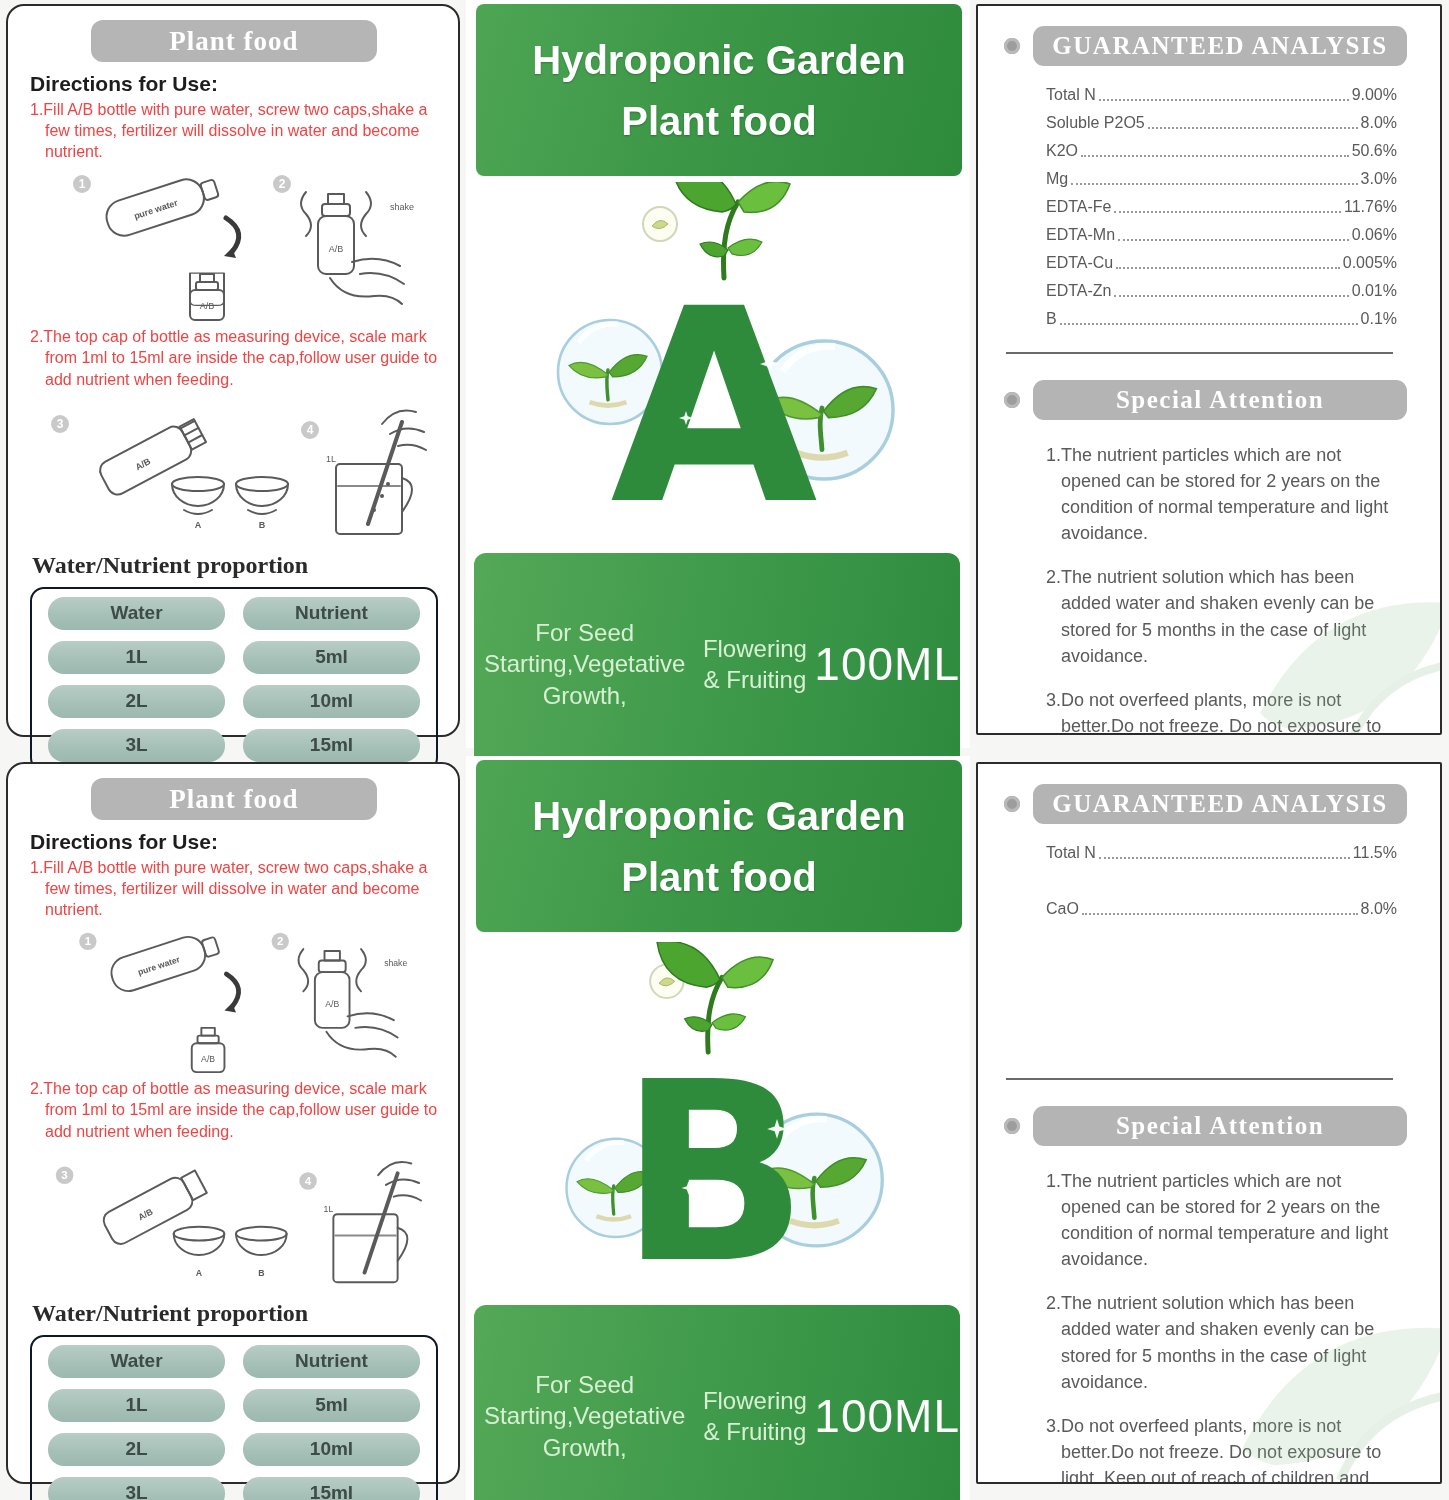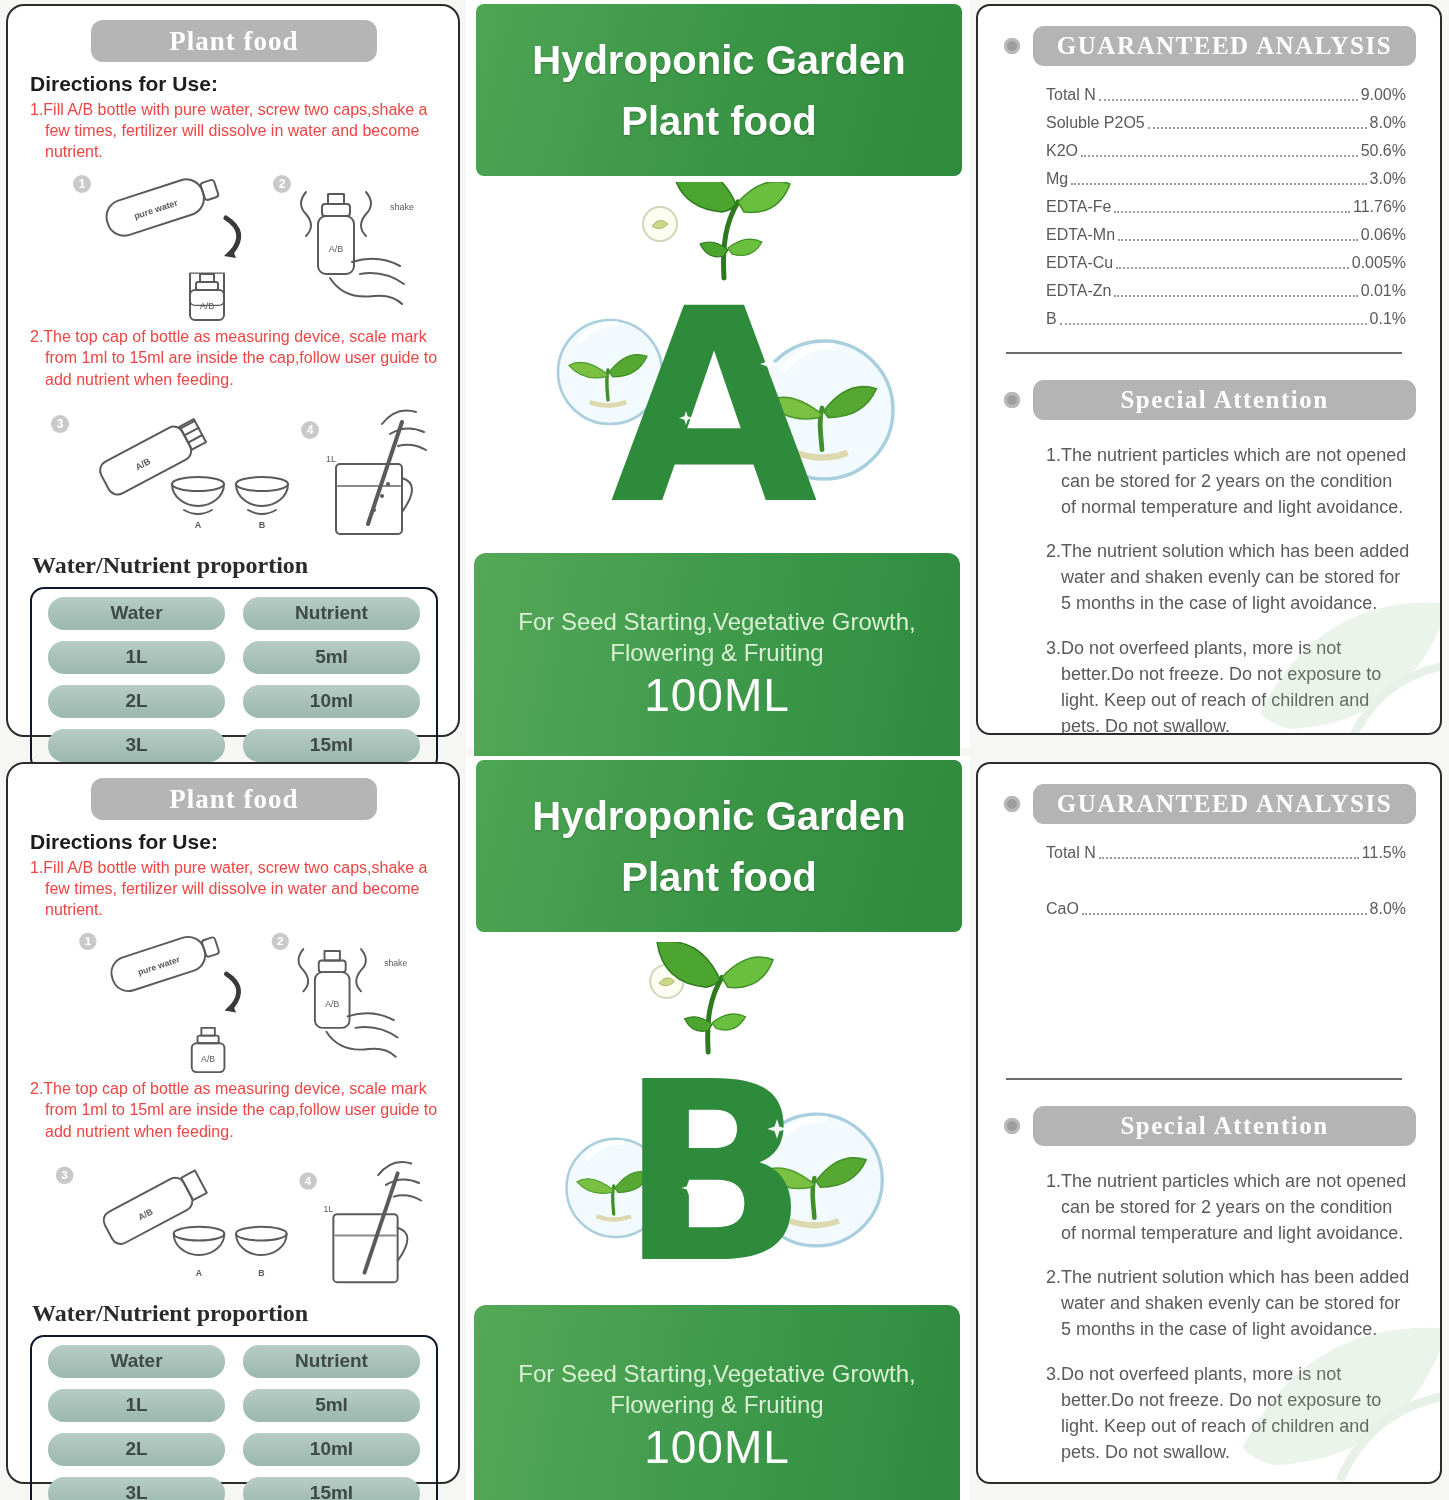--- a/index.html
+++ b/index.html
@@ -31,28 +31,28 @@
   .cc-b{top:756px;height:744px;}
   .green-header{position:absolute;left:10px;right:8px;top:4px;height:172px;border-radius:8px;
     background:linear-gradient(105deg,#4ea654 0%,#3c9747 45%,#2f8b3c 100%);
     display:flex;flex-direction:column;align-items:center;justify-content:center;gap:19px;}
   .gh-line{color:#fff;font-weight:bold;font-size:40px;line-height:1.05;text-shadow:0 1px 2px rgba(0,0,0,.25);}
   .art{position:absolute;left:50%;transform:translateX(-50%);}
   .art-a{top:182px;}
   .art-b{top:186px;}
   .green-bottom{position:absolute;left:8px;right:10px;height:222px;border-radius:12px;
     background:linear-gradient(100deg,#54a857 0%,#3f9a4b 50%,#2e8b3e 100%);
-    display:flex;flex-direction:column;align-items:center;justify-content:center;}
+    display:flex;flex-direction:row;align-items:center;justify-content:center;}
   .gb-a{top:553px;}
   .gb-b{top:549px;}
   .usage{color:#d9efd4;font-size:24px;line-height:1.3;text-align:center;}
   .volume{color:#fff;font-weight:normal;font-size:46px;letter-spacing:1px;}
 
   
-  .right-card{left:976px;width:466px;border-radius:14px;padding:20px 24px 16px 26px;overflow:hidden;}
+  .right-card{left:976px;width:466px;border-radius:2px;padding:20px 33px 16px 26px;overflow:hidden;}
   .rc-a{top:4px;height:731px;}
   .rc-b{top:762px;height:722px;}
   .sec-header{display:flex;align-items:center;gap:13px;margin-bottom:6px;}
   .bullet{width:16px;height:16px;border-radius:50%;background:#9d9d9d;box-shadow:inset 0 0 0 3px #b9b9b9;flex:0 0 auto;}
   .pill-wide{flex:1;height:40px;background:#b4b4b4;border-radius:11px;display:flex;align-items:center;justify-content:center;
     font-family:"Liberation Serif",serif;font-weight:bold;font-size:25px;color:#fff;letter-spacing:1.5px;}
   .alist{margin:20px 10px 0 42px;}
   .arow{display:flex;align-items:flex-end;font-size:16px;color:#5a5a5a;margin-bottom:10px;}
   .arow.sparse{margin-bottom:38px;}
   .dots{flex:1;border-bottom:2px dotted #9a9a9a;margin:0 3px 3px 3px;}

